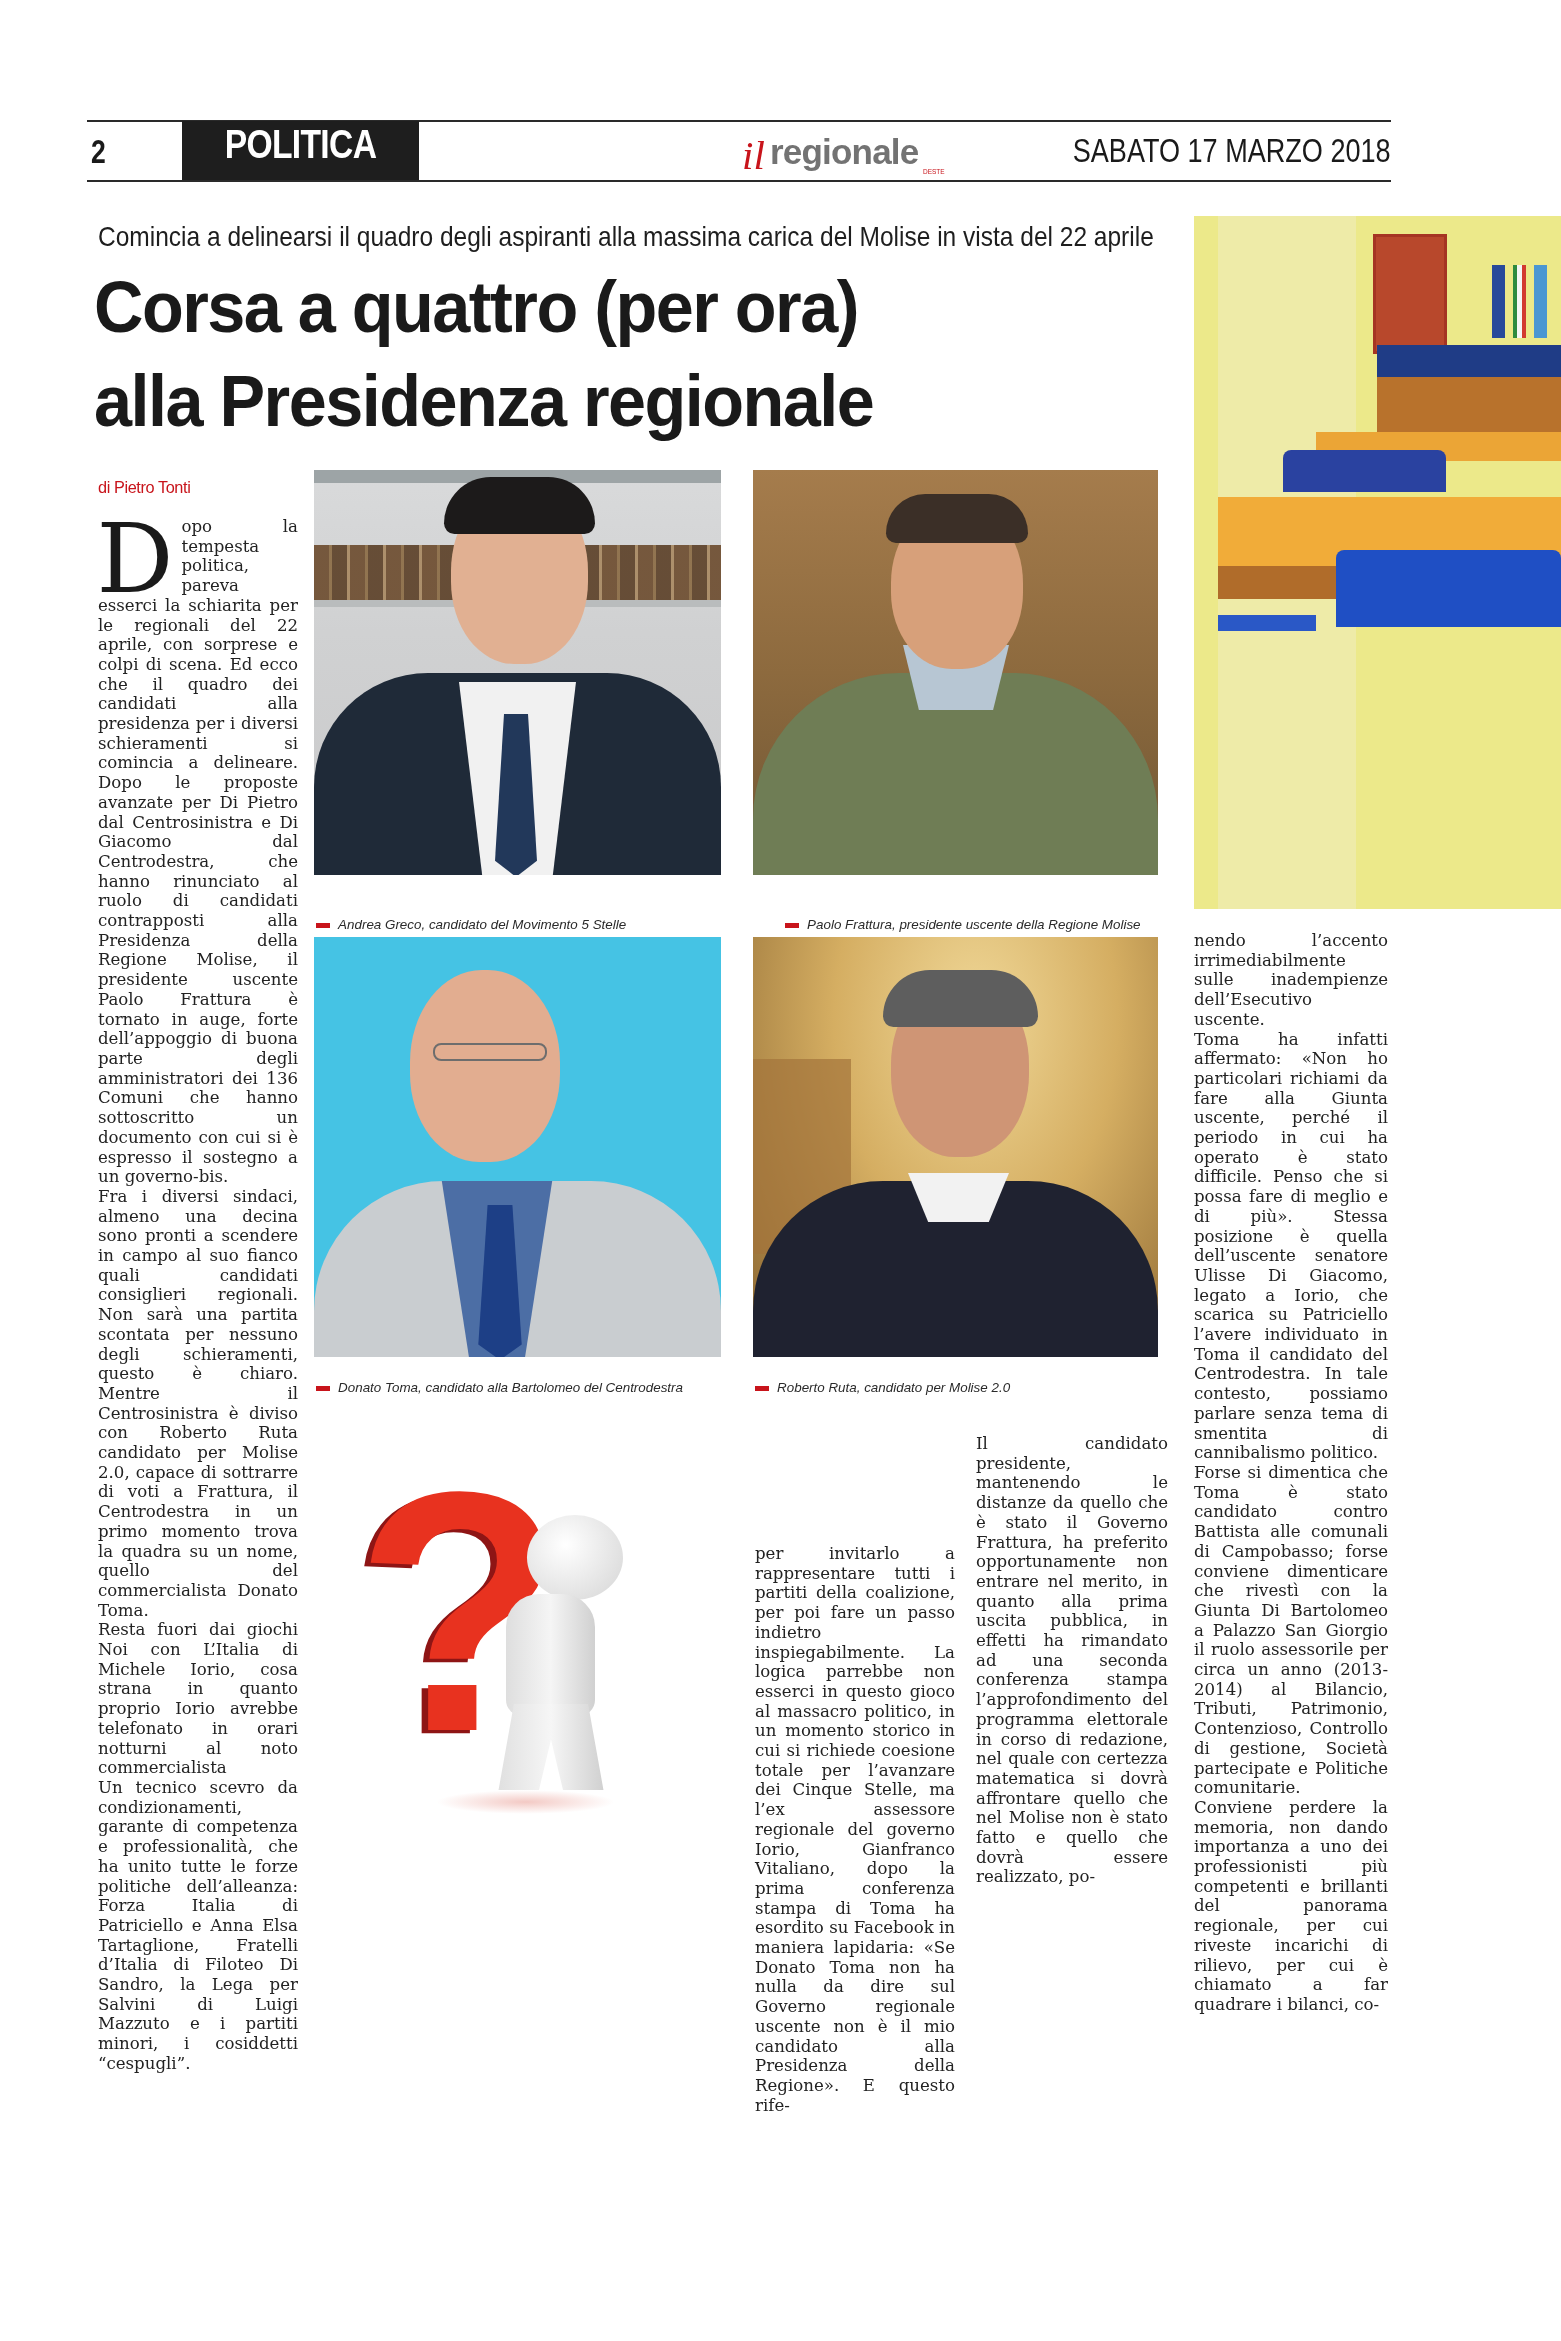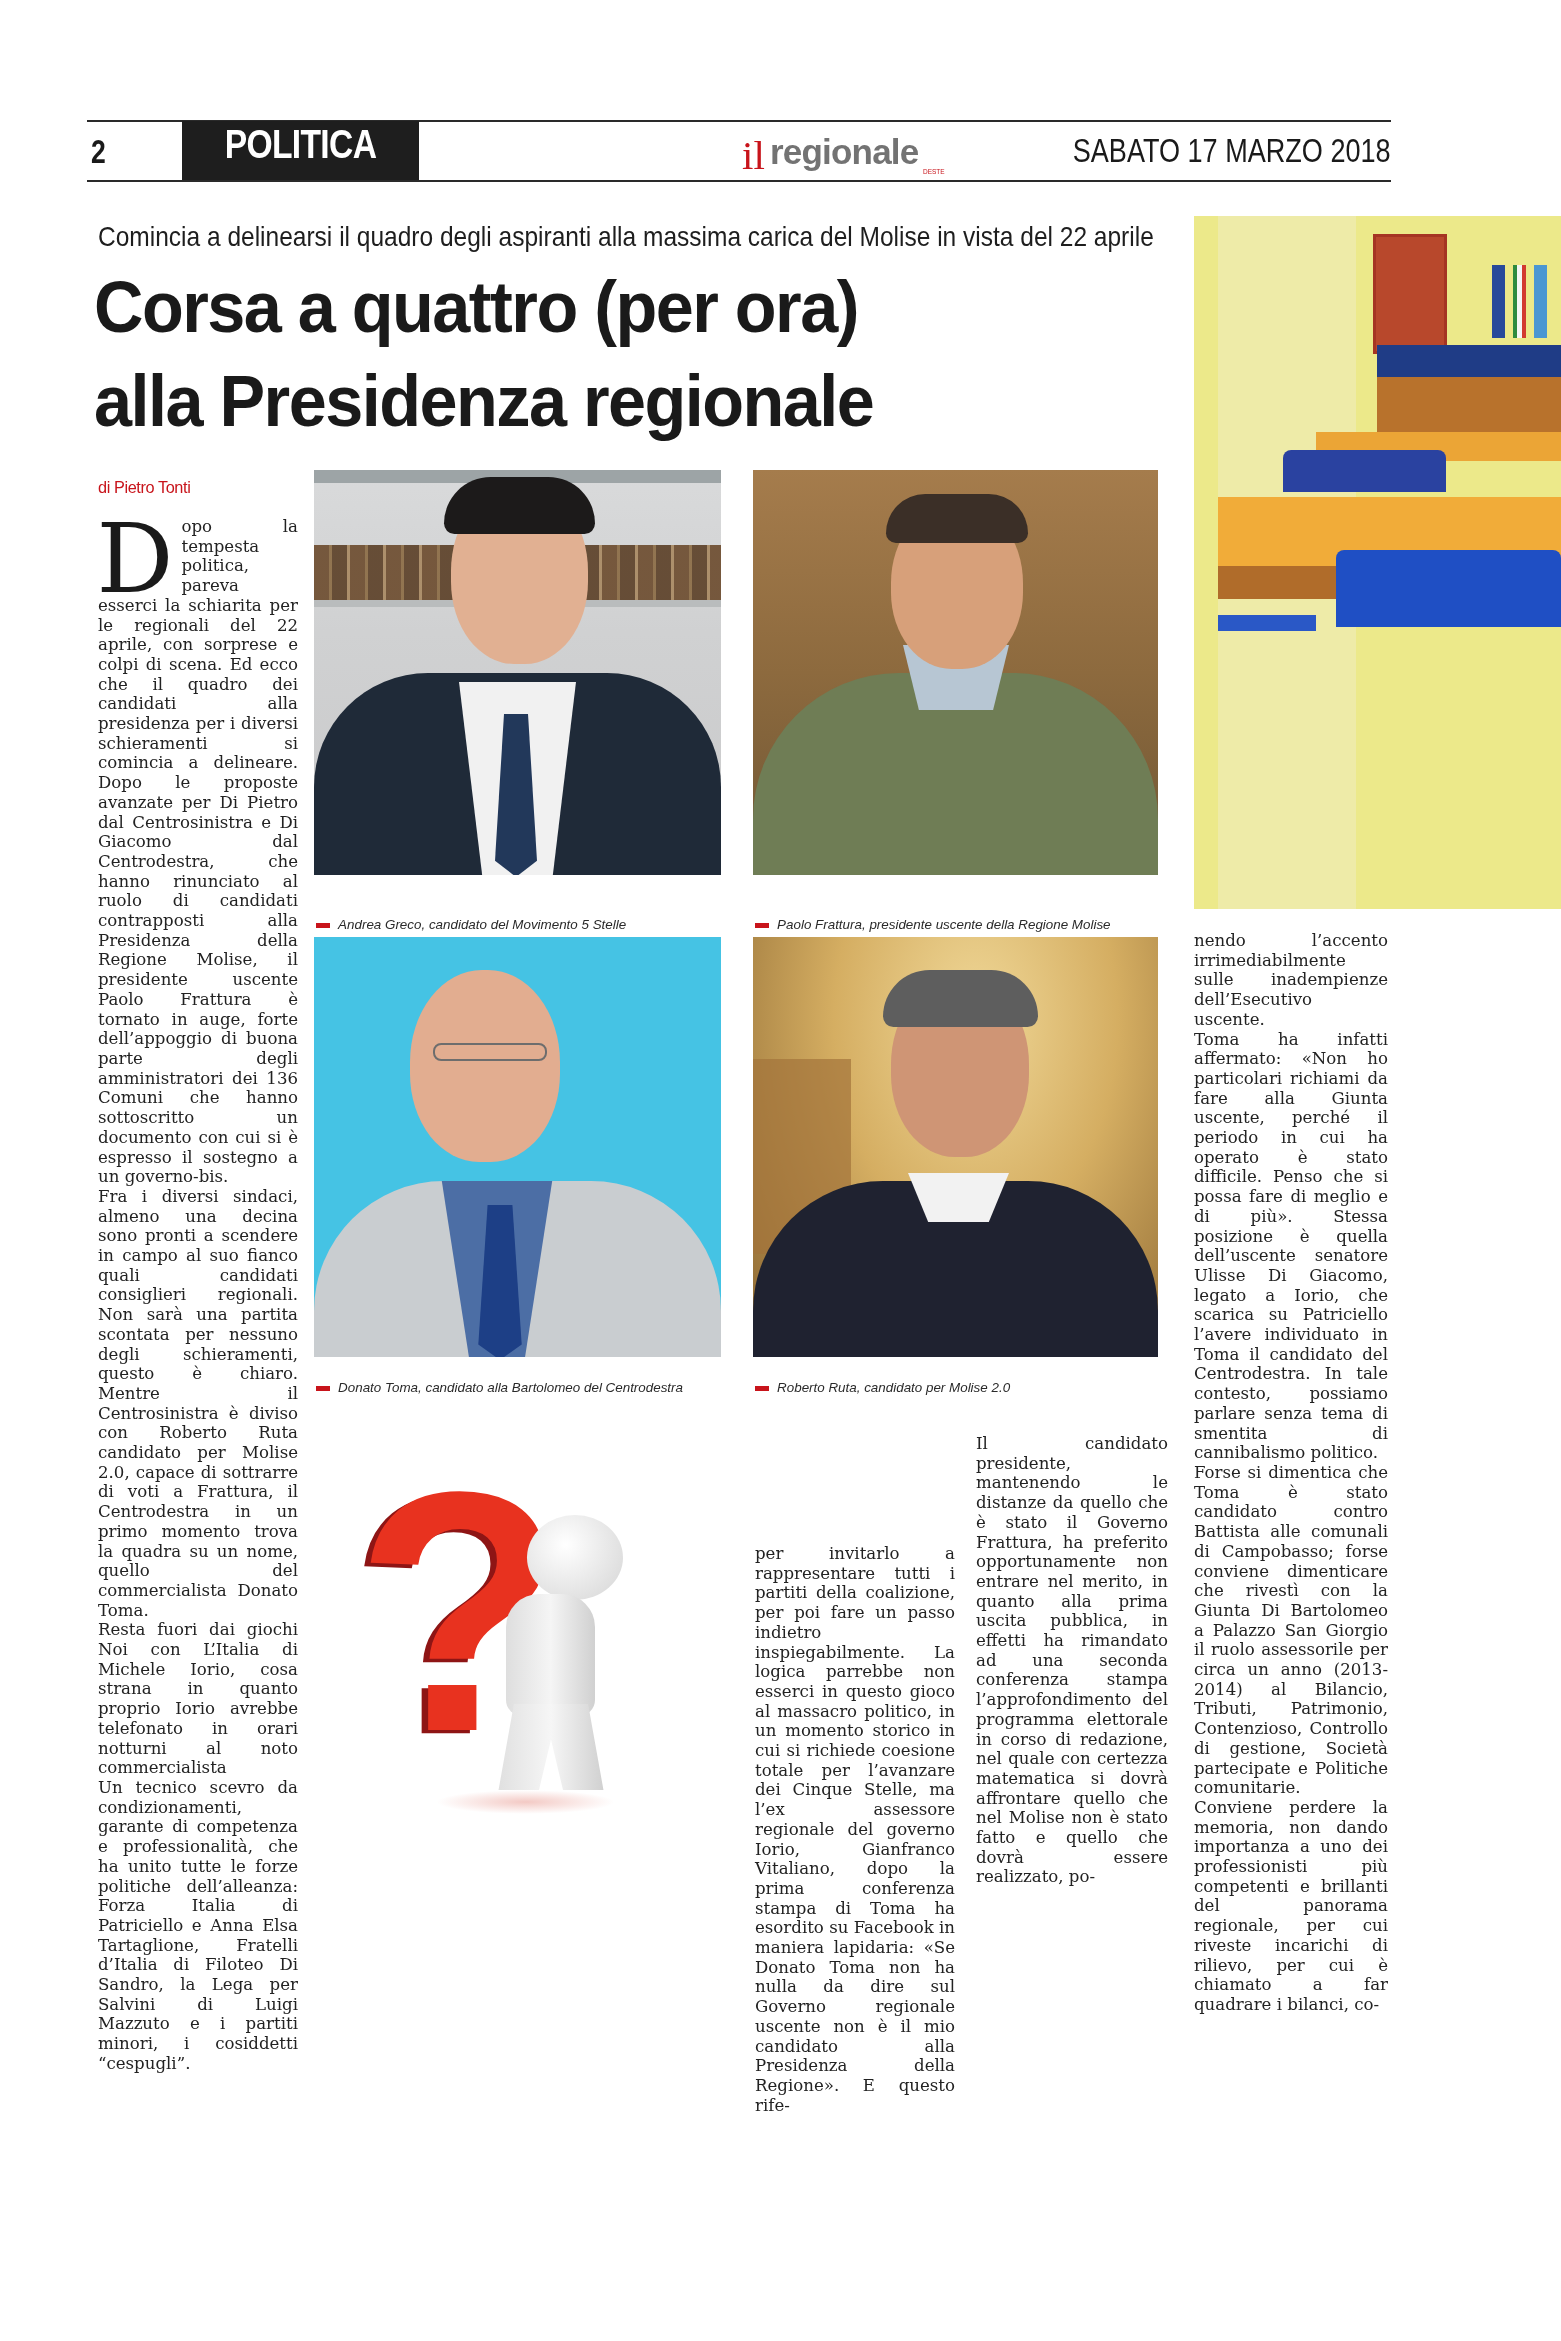--- a/index.html
+++ b/index.html
@@ -6,21 +6,21 @@
   body { width: 1562px; height: 2342px; position: relative; overflow: hidden; color: #1a1a1a; }
 
   
   .rule { position: absolute; left: 87px; width: 1304px; height: 2.4px; background: #2a2a2a; }
   .rule.top { top: 120px; }
   .rule.bottom { top: 180px; }
   .page-num { position: absolute; left: 91px; top: 128px; font-family: "Liberation Sans", sans-serif; font-weight: bold; font-size: 34px; line-height: 46px; transform: scaleX(0.78); transform-origin: left center; }
   .section-box { position: absolute; left: 182px; top: 121px; width: 237px; height: 59px; background: #1e1e1e; display: flex; align-items: flex-start; justify-content: center; }
   .section-label { color: #fff; font-family: "Liberation Sans", sans-serif; font-weight: bold; font-size: 41px; letter-spacing: -0.8px; transform: scaleX(0.82); display: inline-block; }
   .logo { position: absolute; left: 742px; top: 127px; width: 220px; height: 52px; }
-  .logo .il { position: absolute; left: 0; top: 8.1px; color: #c8141b; font-family: "Liberation Serif", serif; font-size: 41px; line-height: 41px; }
+  .logo .il { position: absolute; left: 0; top: 8.1px; color: #c8141b; font-family: "Liberation Serif", serif; font-style: italic; font-size: 41px; line-height: 41px; }
   .logo .word { position: absolute; left: 28px; top: 3.3px; font-family: "Liberation Sans", sans-serif; font-weight: bold; font-size: 35px; line-height: 44px; color: #737373; letter-spacing: -0.8px; text-align: center; }
   .logo .sub { position: absolute; left: 181px; top: 41px; font-family: "Liberation Sans", sans-serif; font-size: 6.5px; color: #c8141b; }
   .date { position: absolute; right: 171px; top: 130px; font-family: "Liberation Sans", sans-serif; font-size: 33px; line-height: 41px; color: #1a1a1a; transform: scaleX(0.82); transform-origin: right center; white-space: nowrap; }
 
   
   .kicker { position: absolute; left: 98px; top: 218px; font-family: "Liberation Sans", sans-serif; font-size: 28.5px; line-height: 36px; color: #1e1e1e; white-space: nowrap; transform: scaleX(0.86); transform-origin: left center; }
   .headline { position: absolute; left: 94px; top: 260px; width: 1139px; font-family: "Liberation Sans", sans-serif; font-weight: bold; font-size: 72px; line-height: 94px; color: #1a1a1a; letter-spacing: -1.6px; }
   .headline div { white-space: nowrap; transform: scaleX(0.95); transform-origin: left center; }
 
   
@@ -45,21 +45,21 @@
   
   .head { position: absolute; border-radius: 48% 48% 46% 46%; }
   .torso { position: absolute; border-radius: 73px 73px 0 0; }
   .shirt { position: absolute; }
   .tie { position: absolute; clip-path: polygon(30% 0, 70% 0, 85% 90%, 50% 100%, 15% 90%); }
 
   
   .caption { position: absolute; font-family: "Liberation Sans", sans-serif; font-style: italic; font-size: 13.4px; line-height: 16.3px; color: #2a2a2a; white-space: nowrap; display: flex; align-items: center; }
   .caption .bar { display: inline-block; width: 14px; height: 4.9px; background: #c8141b; margin-right: 8.1px; }
   .cap-greco { left: 316px; top: 917px; }
-  .cap-frattura { left: 755px; top: 917px; }
+  .cap-frattura { left: 785px; top: 917px; }
   .cap-toma { left: 316px; top: 1380px; }
   .cap-ruta { left: 755px; top: 1380px; }
 </style>
 </head>
 <body>
 
 <div class="rule top"></div>
 <div class="page-num">2</div>
 <div class="section-box">
   <span class="section-label">POLITICA</span>

